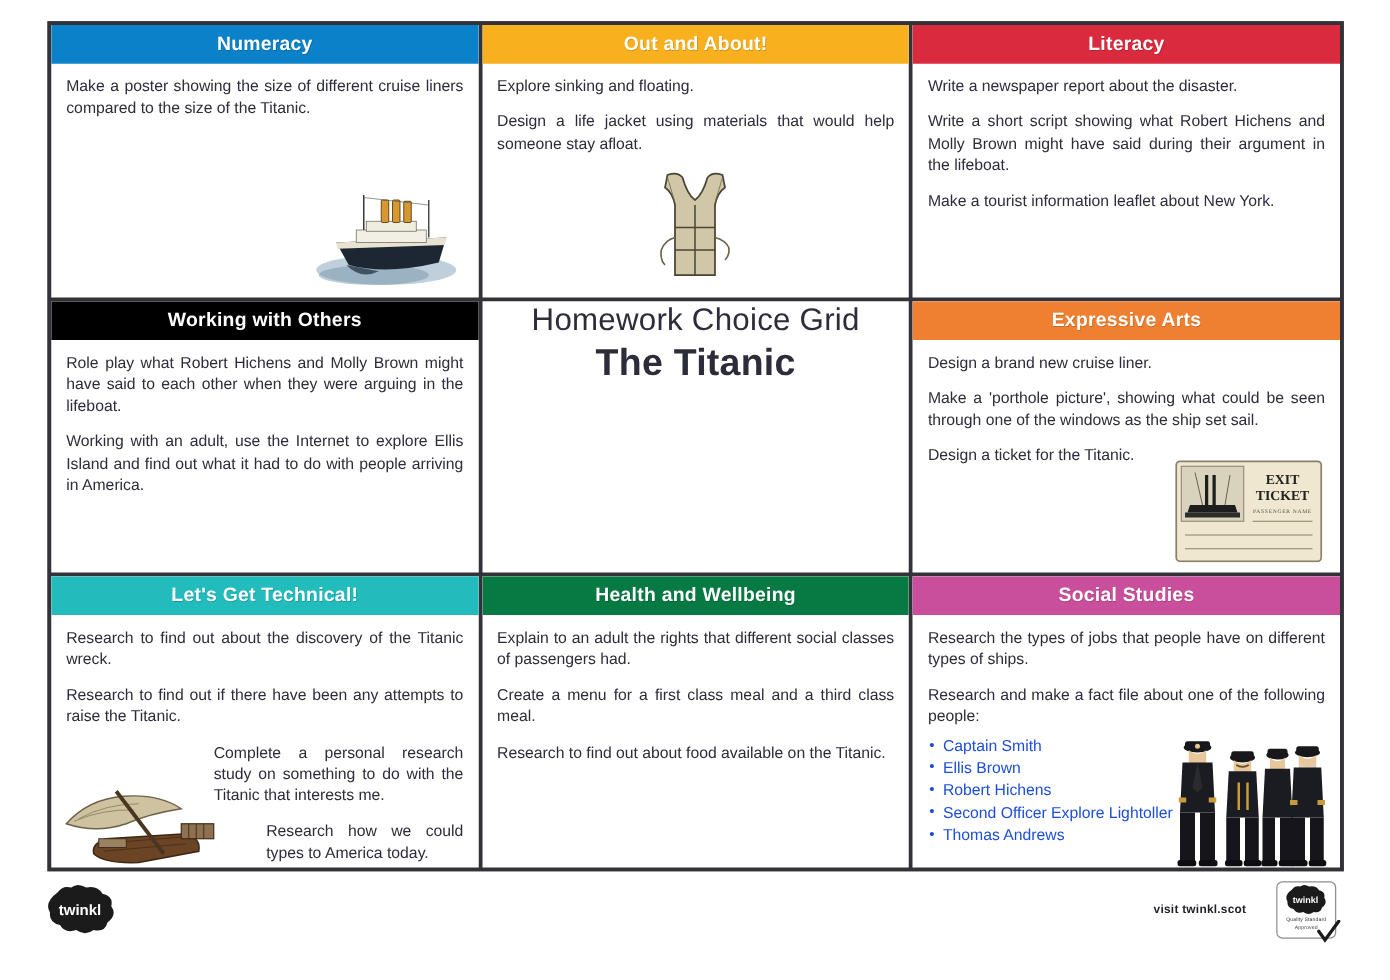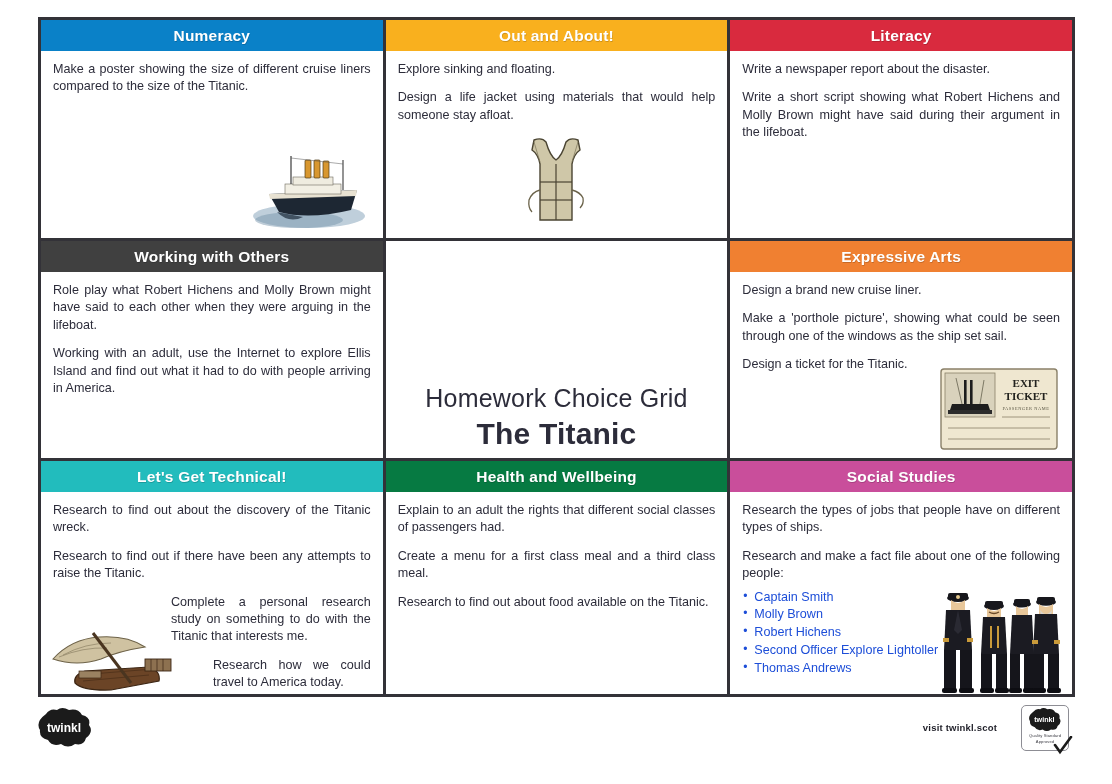--- a/index.html
+++ b/index.html
@@ -75,21 +75,21 @@
   .bullets li::before {
     content: "\2022";
     position: absolute;
     left: 1px;
     top: -1px;
     font-size: 12px;
   }
   
   .center-cell {
     align-items: center;
-    justify-content: flex-end;
+    justify-content: flex-start;
   }
   .center-title-wrap {
     text-align: center;
     padding-bottom: 6px;
   }
   .center-title-1 {
     font-size: 25px;
     color: #2c2c3a;
     letter-spacing: 0.2px;
     line-height: 1.25;
@@ -200,25 +200,26 @@
           <path d="M58 8 L52 28" stroke="#7a7258" stroke-width="0.7" fill="none"></path>
         </svg>
       </div>
     </div>
 
     <div class="cell">
       <div class="cell-header" style="background:#d92a3e">Literacy</div>
       <div class="cell-body">
         <p class="task">Write a newspaper report about the disaster.</p>
         <p class="task">Write a short script showing what Robert Hichens and Molly Brown might have said during their argument in the lifeboat.</p>
-      </div>
-    </div>
-
-    <div class="cell">
-      <div class="cell-header" style="background:#404040">Working with Others</div>
+        <p class="task last">Make a tourist information leaflet about New York.</p>
+      </div>
+    </div>
+
+    <div class="cell">
+      <div class="cell-header" style="background:#000000">Working with Others</div>
       <div class="cell-body">
         <p class="task">Role play what Robert Hichens and Molly Brown might have said to each other when they were arguing in the lifeboat.</p>
         <p class="task last">Working with an adult, use the Internet to explore Ellis Island and find out what it had to do with people arriving in America.</p>
       </div>
     </div>
 
     <div class="cell center-cell">
       <div class="center-title-wrap">
         <div class="center-title-1">Homework Choice Grid</div>
         <div class="center-title-2">The Titanic</div>
@@ -249,21 +250,21 @@
         </svg>
       </div>
     </div>
 
     <div class="cell">
       <div class="cell-header" style="background:#22bcbd">Let's Get Technical!</div>
       <div class="cell-body">
         <p class="task">Research to find out about the discovery of the Titanic wreck.</p>
         <p class="task">Research to find out if there have been any attempts to raise the Titanic.</p>
         <p class="task" style="margin-left:118px">Complete a personal research study on something to do with the Titanic that interests me.</p>
-        <p class="task last" style="margin-left:160px">Research how we could travel to America today.</p>
+        <p class="task last" style="margin-left:160px">Research how we could types to America today.</p>
         <svg class="art art-wreck" viewBox="0 0 150 100">
           <path d="M4 64 Q22 44 50 42 Q78 40 96 52 Q70 56 52 64 Q28 72 4 64 Z" fill="#cfc2a1" stroke="#6d6248" stroke-width="1.1"></path>
           <path d="M14 60 Q36 48 62 48" fill="none" stroke="#8d8164" stroke-width="0.7"></path>
           <path d="M10 62 Q34 52 58 53" fill="none" stroke="#8d8164" stroke-width="0.7"></path>
           <path d="M26 88 Q34 96 62 95 L110 86 Q112 76 100 72 L36 76 Q24 80 26 88 Z" fill="#6b4426" stroke="#3c2614" stroke-width="1.2"></path>
           <path d="M30 80 L104 74" fill="none" stroke="#4c3019" stroke-width="0.8"></path>
           <path d="M34 86 L100 80" fill="none" stroke="#4c3019" stroke-width="0.8"></path>
           <line x1="44" y1="38" x2="82" y2="88" stroke="#4a3520" stroke-width="3"></line>
           <rect x="96" y="64" width="26" height="12" fill="#8d7150" stroke="#3c2614" stroke-width="0.9"></rect>
           <line x1="102" y1="64" x2="102" y2="76" stroke="#3c2614" stroke-width="0.7"></line>
@@ -283,21 +284,21 @@
       </div>
     </div>
 
     <div class="cell">
       <div class="cell-header" style="background:#c94e9b">Social Studies</div>
       <div class="cell-body">
         <p class="task">Research the types of jobs that people have on different types of ships.</p>
         <p class="task" style="margin-bottom:4px">Research and make a fact file about one of the following people:</p>
         <ul class="bullets">
           <li>Captain Smith</li>
-          <li>Molly Brown</li>
+          <li>Ellis Brown</li>
           <li>Robert Hichens</li>
           <li>Second Officer Explore Lightoller</li>
           <li>Thomas Andrews</li>
         </ul>
         <svg class="art art-officers" viewBox="0 0 128 110">
 
           <g>
             <ellipse cx="22" cy="14" rx="11" ry="4" fill="#17171c"></ellipse>
             <rect x="12" y="9" width="20" height="6" rx="2" fill="#17171c"></rect>
             <circle cx="22" cy="13" r="2" fill="#e6c98e"></circle>

